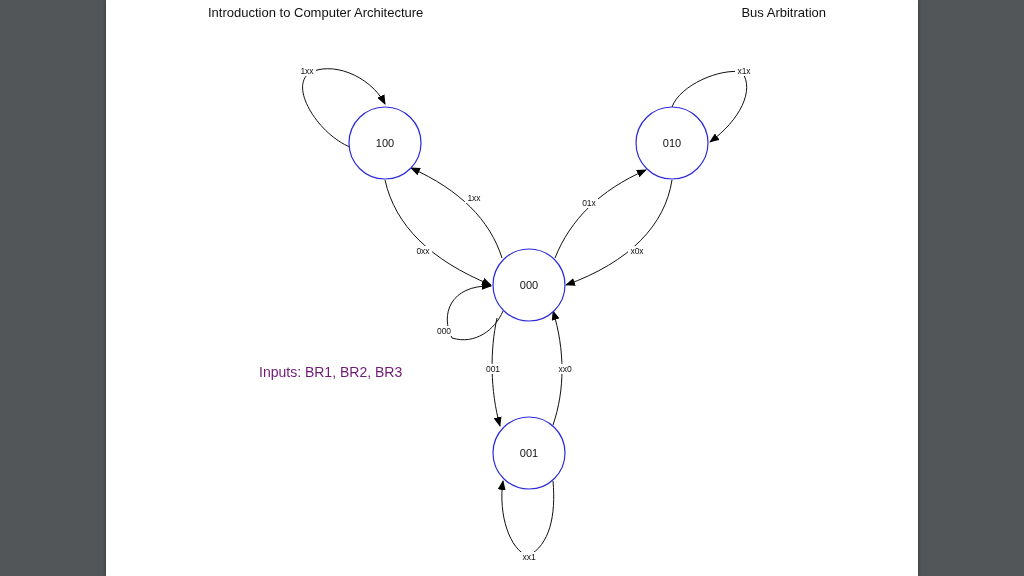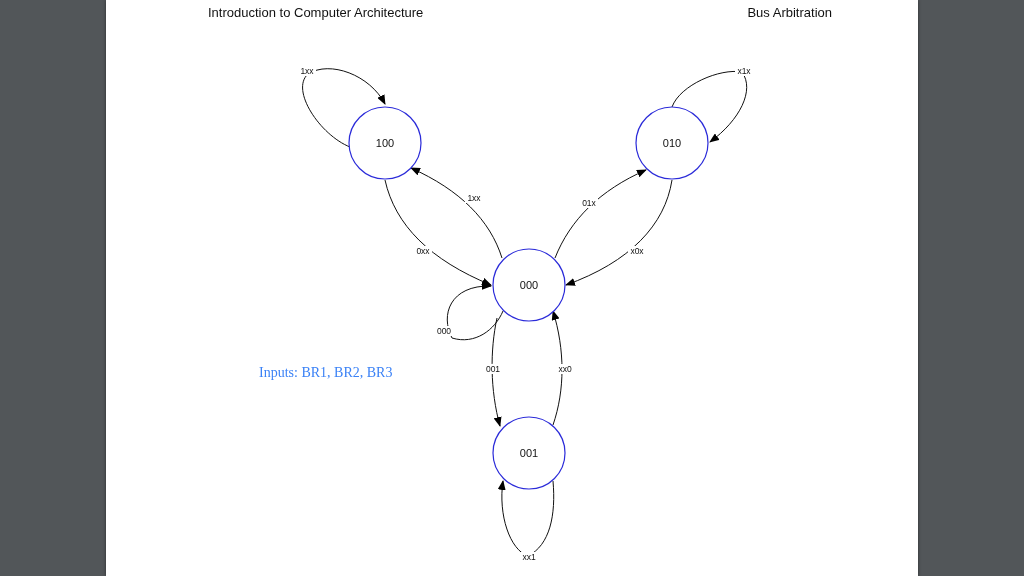--- a/index.html
+++ b/index.html
@@ -12,26 +12,26 @@
     .page {
       position: absolute; left: 106px; top: 0; width: 812px; height: 576px;
       background: #ffffff;
       box-shadow: 0 0 3px rgba(0,0,0,0.5);
     }
     .hdr-left {
       position: absolute; left: 102px; top: 5px;
       font-size: 13px; color: #111;
     }
     .hdr-right {
-      position: absolute; right: 86px; top: 5px;
+      position: absolute; right: 92px; top: 5px;
       font-size: 13px; color: #111;
     }
     .legend {
       position: absolute; left: 153px; top: 363px;
-      font-size: 14px; color: #3b82f6; line-height: 19px; font-family: Liberation Serif, serif;
+      font-size: 14px; color: #701a75; line-height: 19px;
     }
     svg.diagram { position: absolute; left: 0; top: 0; }
     svg text { font-family: "Liberation Sans", "DejaVu Sans", sans-serif; }
   </style>
 </head>
 <body>
 
 <div class="page">
   <div class="hdr-left">Introduction to Computer Architecture</div>
   <div class="hdr-right">Bus Arbitration</div>

